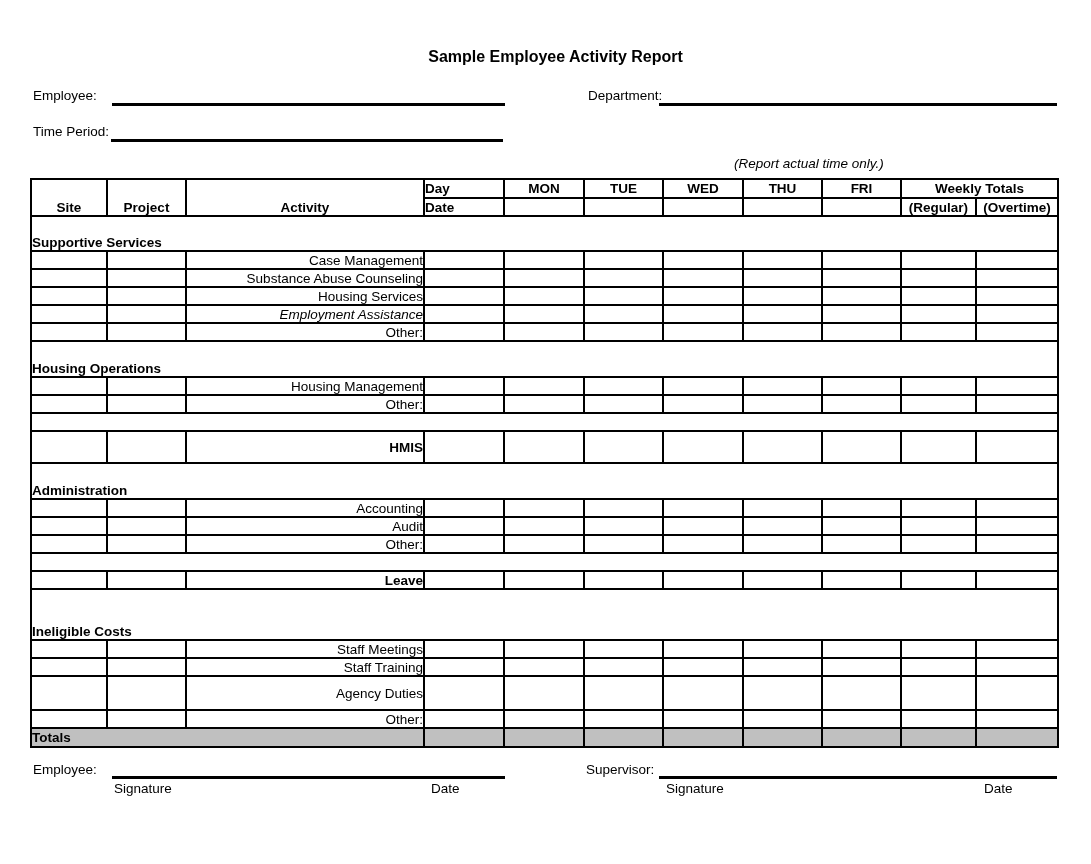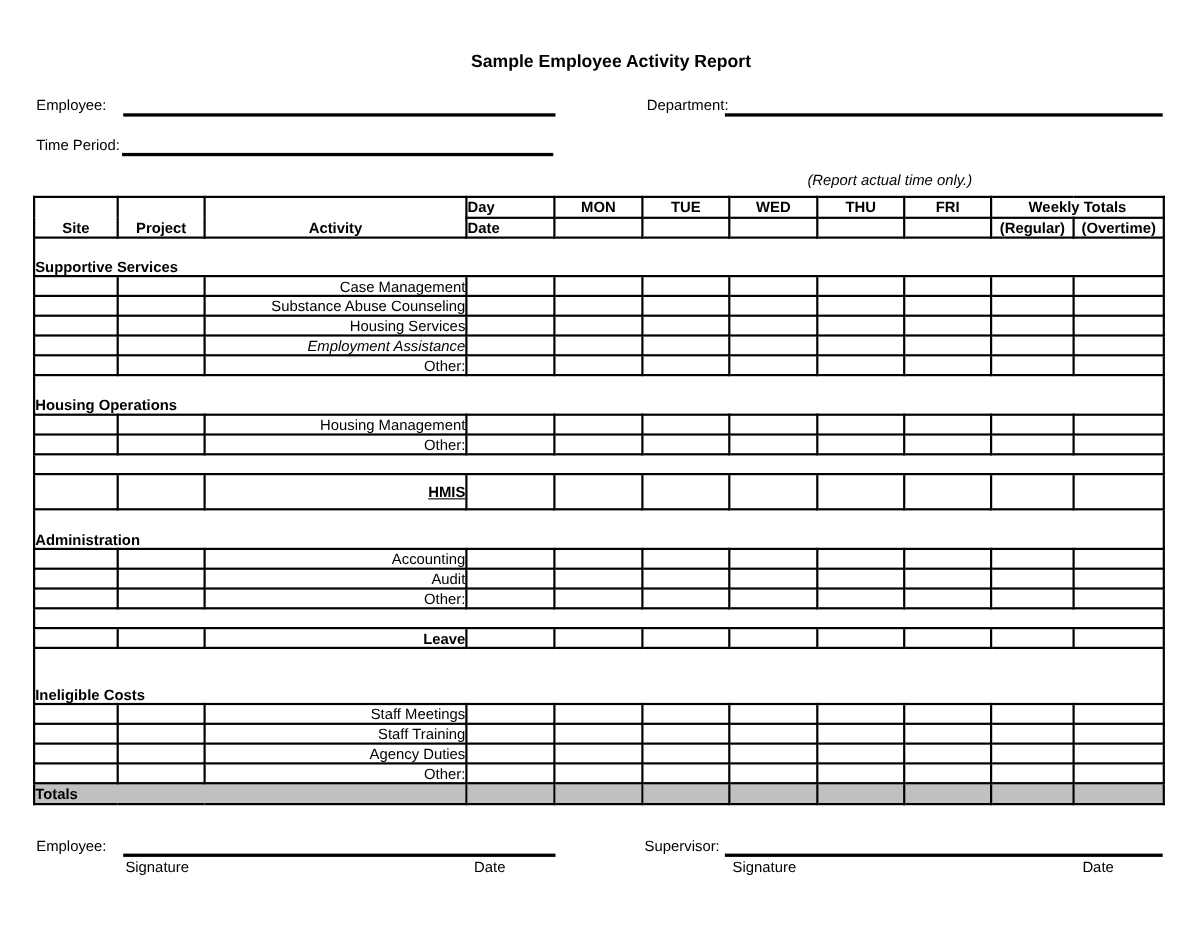--- a/index.html
+++ b/index.html
@@ -218,21 +218,21 @@
           <td></td>
           <td></td>
           <td></td>
           <td></td>
           <td></td>
           <td></td>
         </tr>
         <tr style="height: 18px;">
           <td colspan="11"></td>
         </tr>
-        <tr style="height: 32px; text-decoration: underline;">
+        <tr style="height: 32px;">
           <td></td>
           <td></td>
           <td class="activity bold">HMIS</td>
           <td></td>
           <td></td>
           <td></td>
           <td></td>
           <td></td>
           <td></td>
           <td></td>
@@ -318,21 +318,21 @@
           <td class="activity">Staff Training</td>
           <td></td>
           <td></td>
           <td></td>
           <td></td>
           <td></td>
           <td></td>
           <td></td>
           <td></td>
         </tr>
-        <tr style="height: 18px;">
+        <tr style="height: 34px;">
           <td></td>
           <td></td>
           <td class="activity">Agency Duties</td>
           <td></td>
           <td></td>
           <td></td>
           <td></td>
           <td></td>
           <td></td>
           <td></td>

